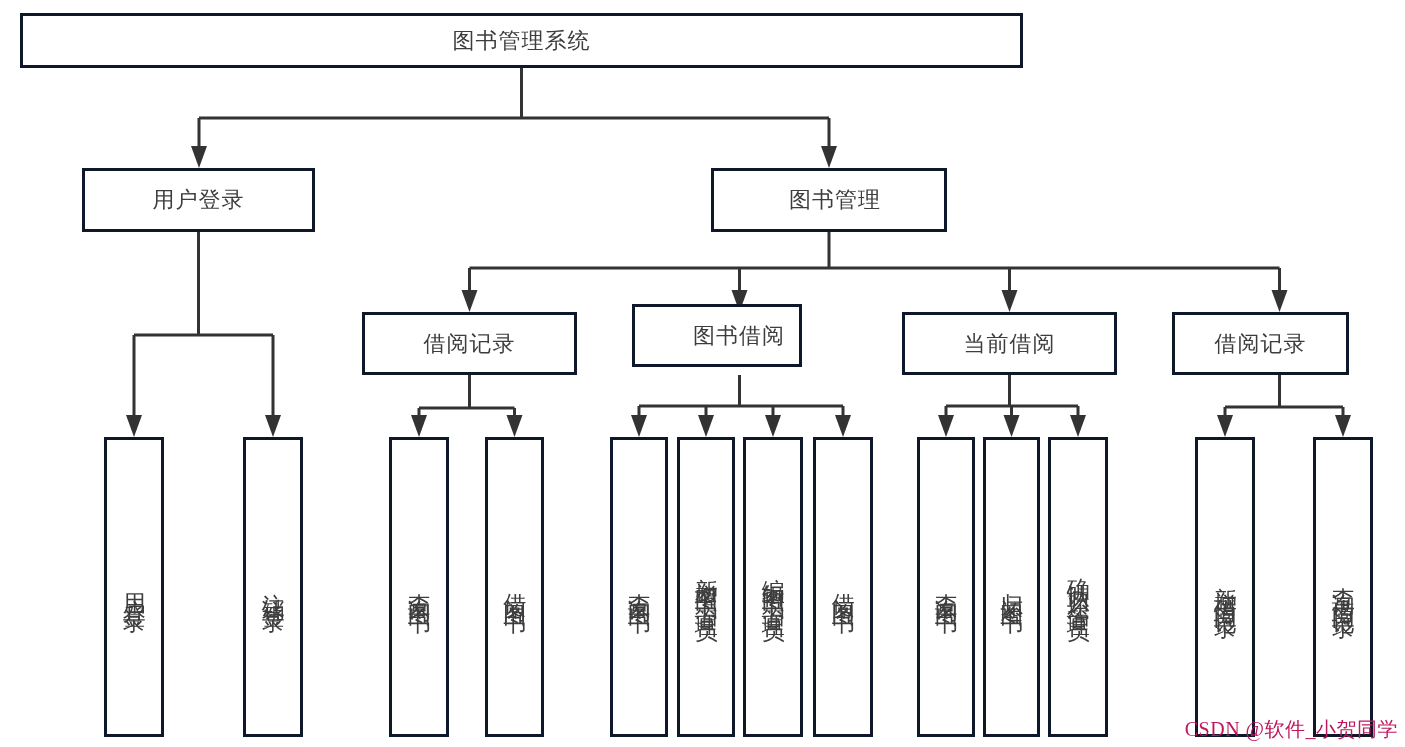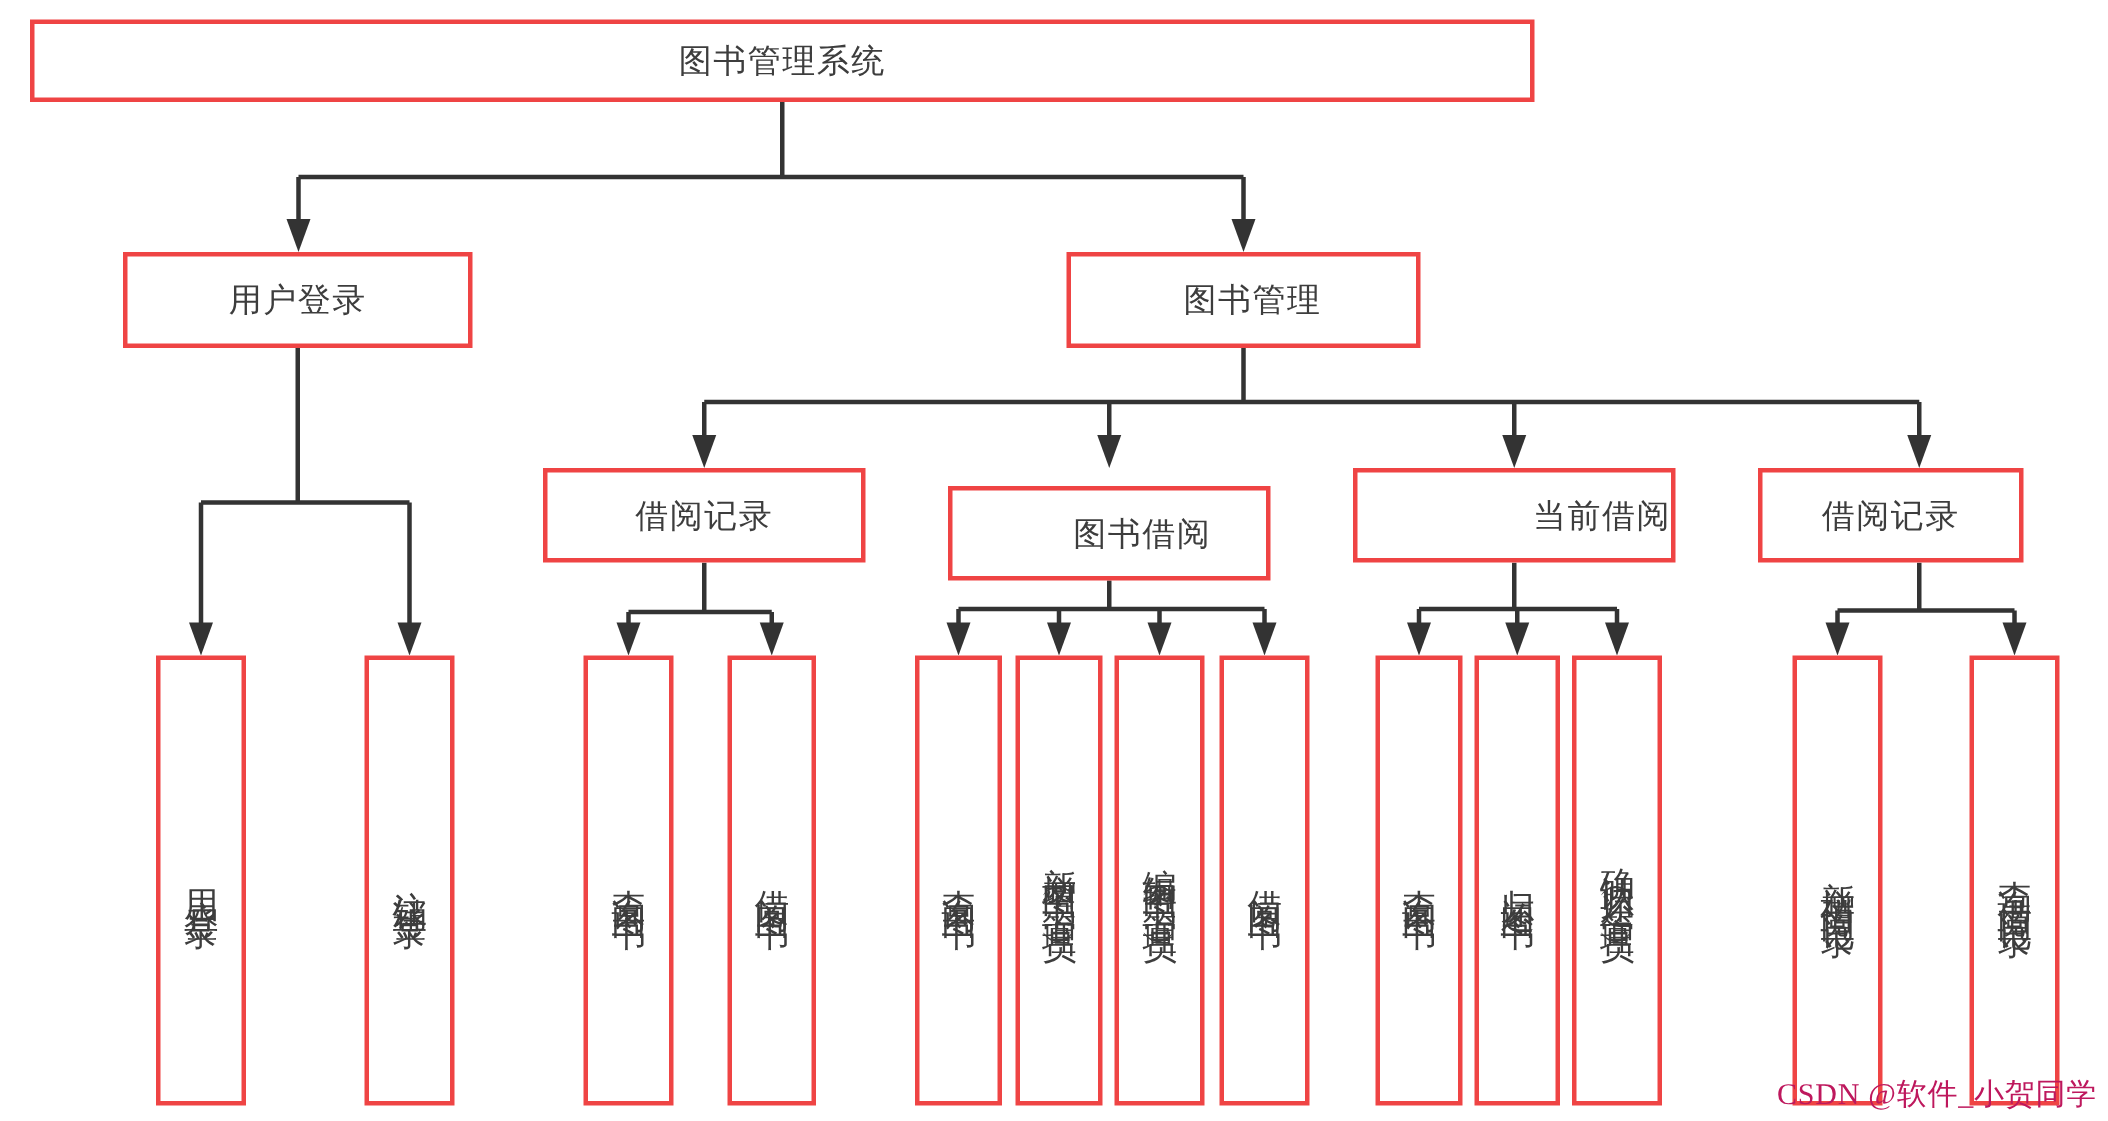--- a/index.html
+++ b/index.html
@@ -8,21 +8,21 @@
     width:1405px;height:747px;
     background:#ffffff;
     font-family:"Liberation Sans","DejaVu Sans",sans-serif;
     overflow:hidden;
   }
   #wires{position:absolute;left:0;top:0;width:1405px;height:747px;}
   .node{
     position:absolute;
     box-sizing:border-box;
     background:#ffffff;
-    border:3px solid #ef4444;
+    border:3px solid #0f172a;
     color:#3d3d3d;
     display:flex;align-items:center;justify-content:center;
     text-align:center;
   }
   .hnode{font-size:22px;letter-spacing:1px;}
   .vnode{font-size:23px;}
   .vnode .vtext{
     writing-mode:vertical-rl;
     text-orientation:mixed;
     letter-spacing:6px;
@@ -94,24 +94,24 @@
   <div class="node hnode" style="left:82px;top:168px;width:233px;height:64px;">
     <span>用户登录</span>
   </div>
   <div class="node hnode" style="left:711px;top:168px;width:236px;height:64px;padding-left:12px;">
     <span>图书管理</span>
   </div>
 
   <div class="node hnode" style="left:362px;top:312px;width:215px;height:63px;">
     <span>借阅记录</span>
   </div>
-  <div class="node hnode" style="left:632px;top:324px;width:215px;height:63px;padding-left:44px;">
+  <div class="node hnode" style="left:632px;top:304px;width:170px;height:63px;padding-left:44px;">
     <span>图书借阅</span>
   </div>
-  <div class="node hnode" style="left:902px;top:312px;width:215px;height:63px;justify-content:flex-end;">
+  <div class="node hnode" style="left:902px;top:312px;width:215px;height:63px;">
     <span>当前借阅</span>
   </div>
   <div class="node hnode" style="left:1172px;top:312px;width:177px;height:63px;">
     <span>借阅记录</span>
   </div>
 
   <div class="node vnode" style="left:104px;top:437px;width:60px;height:300px;">
     <span class="vtext">用户登录</span>
   </div>
   <div class="node vnode" style="left:243px;top:437px;width:60px;height:300px;">

